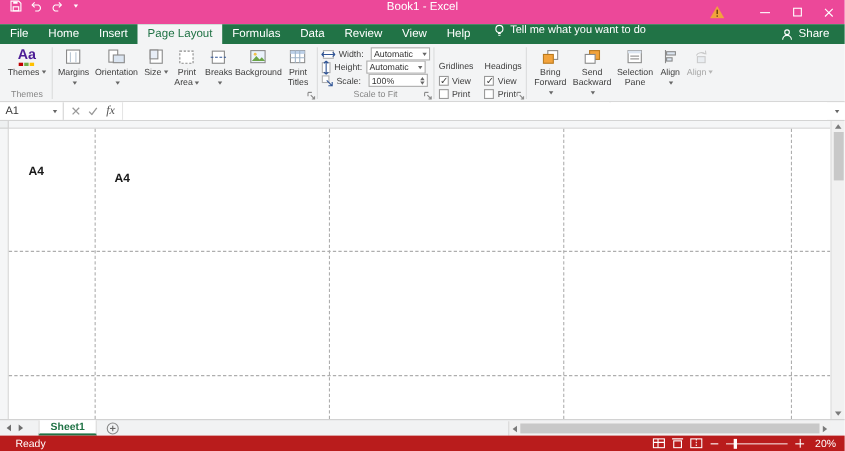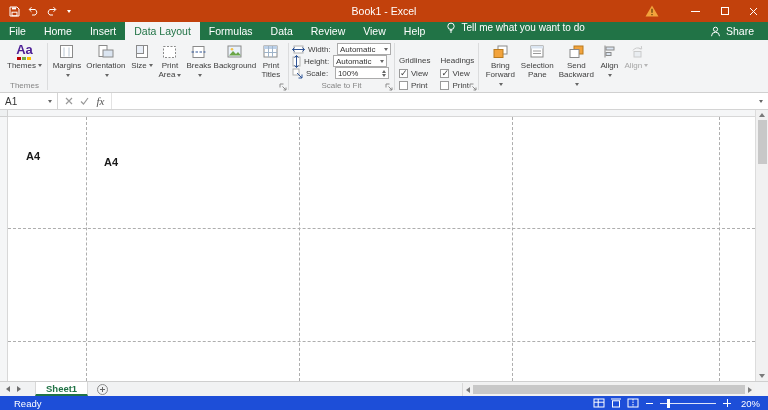--- a/index.html
+++ b/index.html
@@ -1,21 +1,21 @@
 <!DOCTYPE html>
 <html><head>
 <meta charset="utf-8">
 <style>
 *{margin:0;padding:0;box-sizing:border-box}
 html,body{width:768px;height:410px}
 body{position:relative;font-family:"Liberation Sans",sans-serif;background:#fff;overflow:hidden;color:#404040}
 svg{display:block}
 
 
-.titlebar{position:absolute;top:0;left:0;right:0;height:22px;background:#c2410c;display:flex;align-items:center;color:#fff}
+.titlebar{position:absolute;top:0;left:0;right:0;height:22px;background:#ec4899;display:flex;align-items:flex-start;color:#fff}
 .qat{display:flex;align-items:center;gap:7px;padding-left:9px;z-index:2}
 .qat .caret{border-top-color:#fff}
 .title{position:absolute;left:0;right:0;text-align:center;font-size:10.5px;color:#fff}
 .wincon{margin-left:auto;display:flex;align-items:center;height:100%;z-index:2}
 .warnbox{margin-right:22px;display:flex;align-items:center}
 .winbtn{width:29px;height:100%;display:flex;align-items:center;justify-content:center}
 .minbar{width:9px;height:1px;background:#fff}
 .maxbox{width:8px;height:8px;border:1px solid #fff}
 
 
@@ -105,21 +105,21 @@
 .addsheet{position:relative;width:11px;height:11px;border:1px solid #8a8a8a;border-radius:50%;margin:auto 0 auto 9px}
 .addsheet::before{content:"";position:absolute;left:2px;top:4px;width:5px;height:1px;background:#666}
 .addsheet::after{content:"";position:absolute;left:4px;top:2px;width:1px;height:5px;background:#666}
 .hscroll{position:absolute;left:462px;right:13px;top:1px;bottom:0;background:#f1f1f1;border-left:1px solid #d8d8d8;display:flex;align-items:center;padding:0 3px}
 .hthumb{flex:1;height:9px;background:#c8c8c8;margin:0 3px}
 .htri{width:0;height:0}
 .htri.left{border-top:3px solid transparent;border-bottom:3px solid transparent;border-right:4px solid #7a7a7a}
 .htri.right{border-top:3px solid transparent;border-bottom:3px solid transparent;border-left:4px solid #7a7a7a}
 
 
-.statusbar{position:absolute;top:396px;left:0;right:0;height:14px;background:#1d4ed8;color:#fff;display:flex;align-items:center;font-size:9.5px}
+.statusbar{position:absolute;top:396px;left:0;right:0;height:14px;background:#b91c1c;color:#fff;display:flex;align-items:center;font-size:9.5px}
 .ready{padding-left:14px}
 .sbright{margin-left:auto;display:flex;align-items:center;gap:7px;padding-right:8px}
 .viewbtns{display:flex;gap:5px;align-items:center}
 .zminus{width:7px;height:1px;background:#fff}
 .ztrack{width:56px;height:1px;background:rgba(255,255,255,.85);position:relative}
 .zthumb{position:absolute;left:7px;top:-4px;width:3px;height:9px;background:#fff}
 .zplus{position:relative;width:8px;height:8px}
 .zplus::before{content:"";position:absolute;left:0;top:3.5px;width:8px;height:1px;background:#fff}
 .zplus::after{content:"";position:absolute;left:3.5px;top:0;width:1px;height:8px;background:#fff}
 .zoomtext{min-width:22px;text-align:right}
@@ -170,21 +170,21 @@
           <path d="M1 1 L8 8 M8 1 L1 8" stroke="#fff"></path>
         </svg>
       </span>
   </div>
 </div>
 
 <div class="tabrow">
   <span class="rtab">File</span>
   <span class="rtab">Home</span>
   <span class="rtab">Insert</span>
-  <span class="rtab active">Data Layout</span>
+  <span class="rtab active">Page Layout</span>
   <span class="rtab">Formulas</span>
   <span class="rtab">Data</span>
   <span class="rtab">Review</span>
   <span class="rtab">View</span>
   <span class="rtab">Help</span>
   <span class="tellme">
     <span>
         <svg width="10" height="12" viewBox="0 0 10 12">
           <circle cx="5" cy="4.3" r="3.2" fill="none" stroke="#fff"></circle>
           <path d="M3.7 8.3 h2.6 M4 10 h2" stroke="#fff"></path>
@@ -397,38 +397,38 @@
     <div class="gcontent">
       <div class="bigbtn" style="width:36px">
         <span class="ic">
             <svg width="15" height="14" viewBox="0 0 15 14">
               <rect x="5" y="1" width="9" height="8" fill="#fff" stroke="#8a8a8a"></rect>
               <rect x="1" y="4.5" width="9" height="8" fill="#f2a33c" stroke="#b97a1e"></rect>
             </svg>
           </span>
         <span class="lblwrap"><span>Bring Forward</span><span class="caret"></span></span>
       </div>
+      <div class="bigbtn" style="width:40px">
+        <span class="ic">
+            <svg width="15" height="14" viewBox="0 0 15 14">
+              <rect x="5" y="1" width="9" height="8" fill="#f2a33c" stroke="#b97a1e"></rect>
+              <rect x="1" y="4.5" width="9" height="8" fill="#fff" stroke="#8a8a8a"></rect>
+            </svg>
+          </span>
+        <span class="lblwrap"><span>Send Backward</span><span class="caret"></span></span>
+      </div>
       <div class="bigbtn" style="width:38px">
         <span class="ic">
             <svg width="14" height="13" viewBox="0 0 14 13">
               <rect x="1" y="1" width="12" height="11" fill="#fff" stroke="#8a8a8a"></rect>
               <rect x="1" y="1" width="12" height="2.5" fill="#dbe5f1"></rect>
               <path d="M3 6 h8 M3 8.5 h8" stroke="#9a9a9a"></path>
             </svg>
           </span>
         <span class="lblwrap"><span>Selection Pane</span></span>
-      </div>
-      <div class="bigbtn" style="width:40px">
-        <span class="ic">
-            <svg width="15" height="14" viewBox="0 0 15 14">
-              <rect x="5" y="1" width="9" height="8" fill="#f2a33c" stroke="#b97a1e"></rect>
-              <rect x="1" y="4.5" width="9" height="8" fill="#fff" stroke="#8a8a8a"></rect>
-            </svg>
-          </span>
-        <span class="lblwrap"><span>Send Backward</span><span class="caret"></span></span>
       </div>
       <div class="bigbtn" style="width:26px">
         <span class="ic">
             <svg width="13" height="13" viewBox="0 0 13 13">
               <path d="M2 0.5 v12" stroke="#8a8a8a"></path>
               <rect x="3" y="2" width="8" height="3" fill="#dbe5f1" stroke="#8a8a8a"></rect>
               <rect x="3" y="7.5" width="5" height="3" fill="#dbe5f1" stroke="#8a8a8a"></rect>
             </svg>
           </span>
         <span class="lblwrap"><span>Align</span><span class="caret"></span></span>

